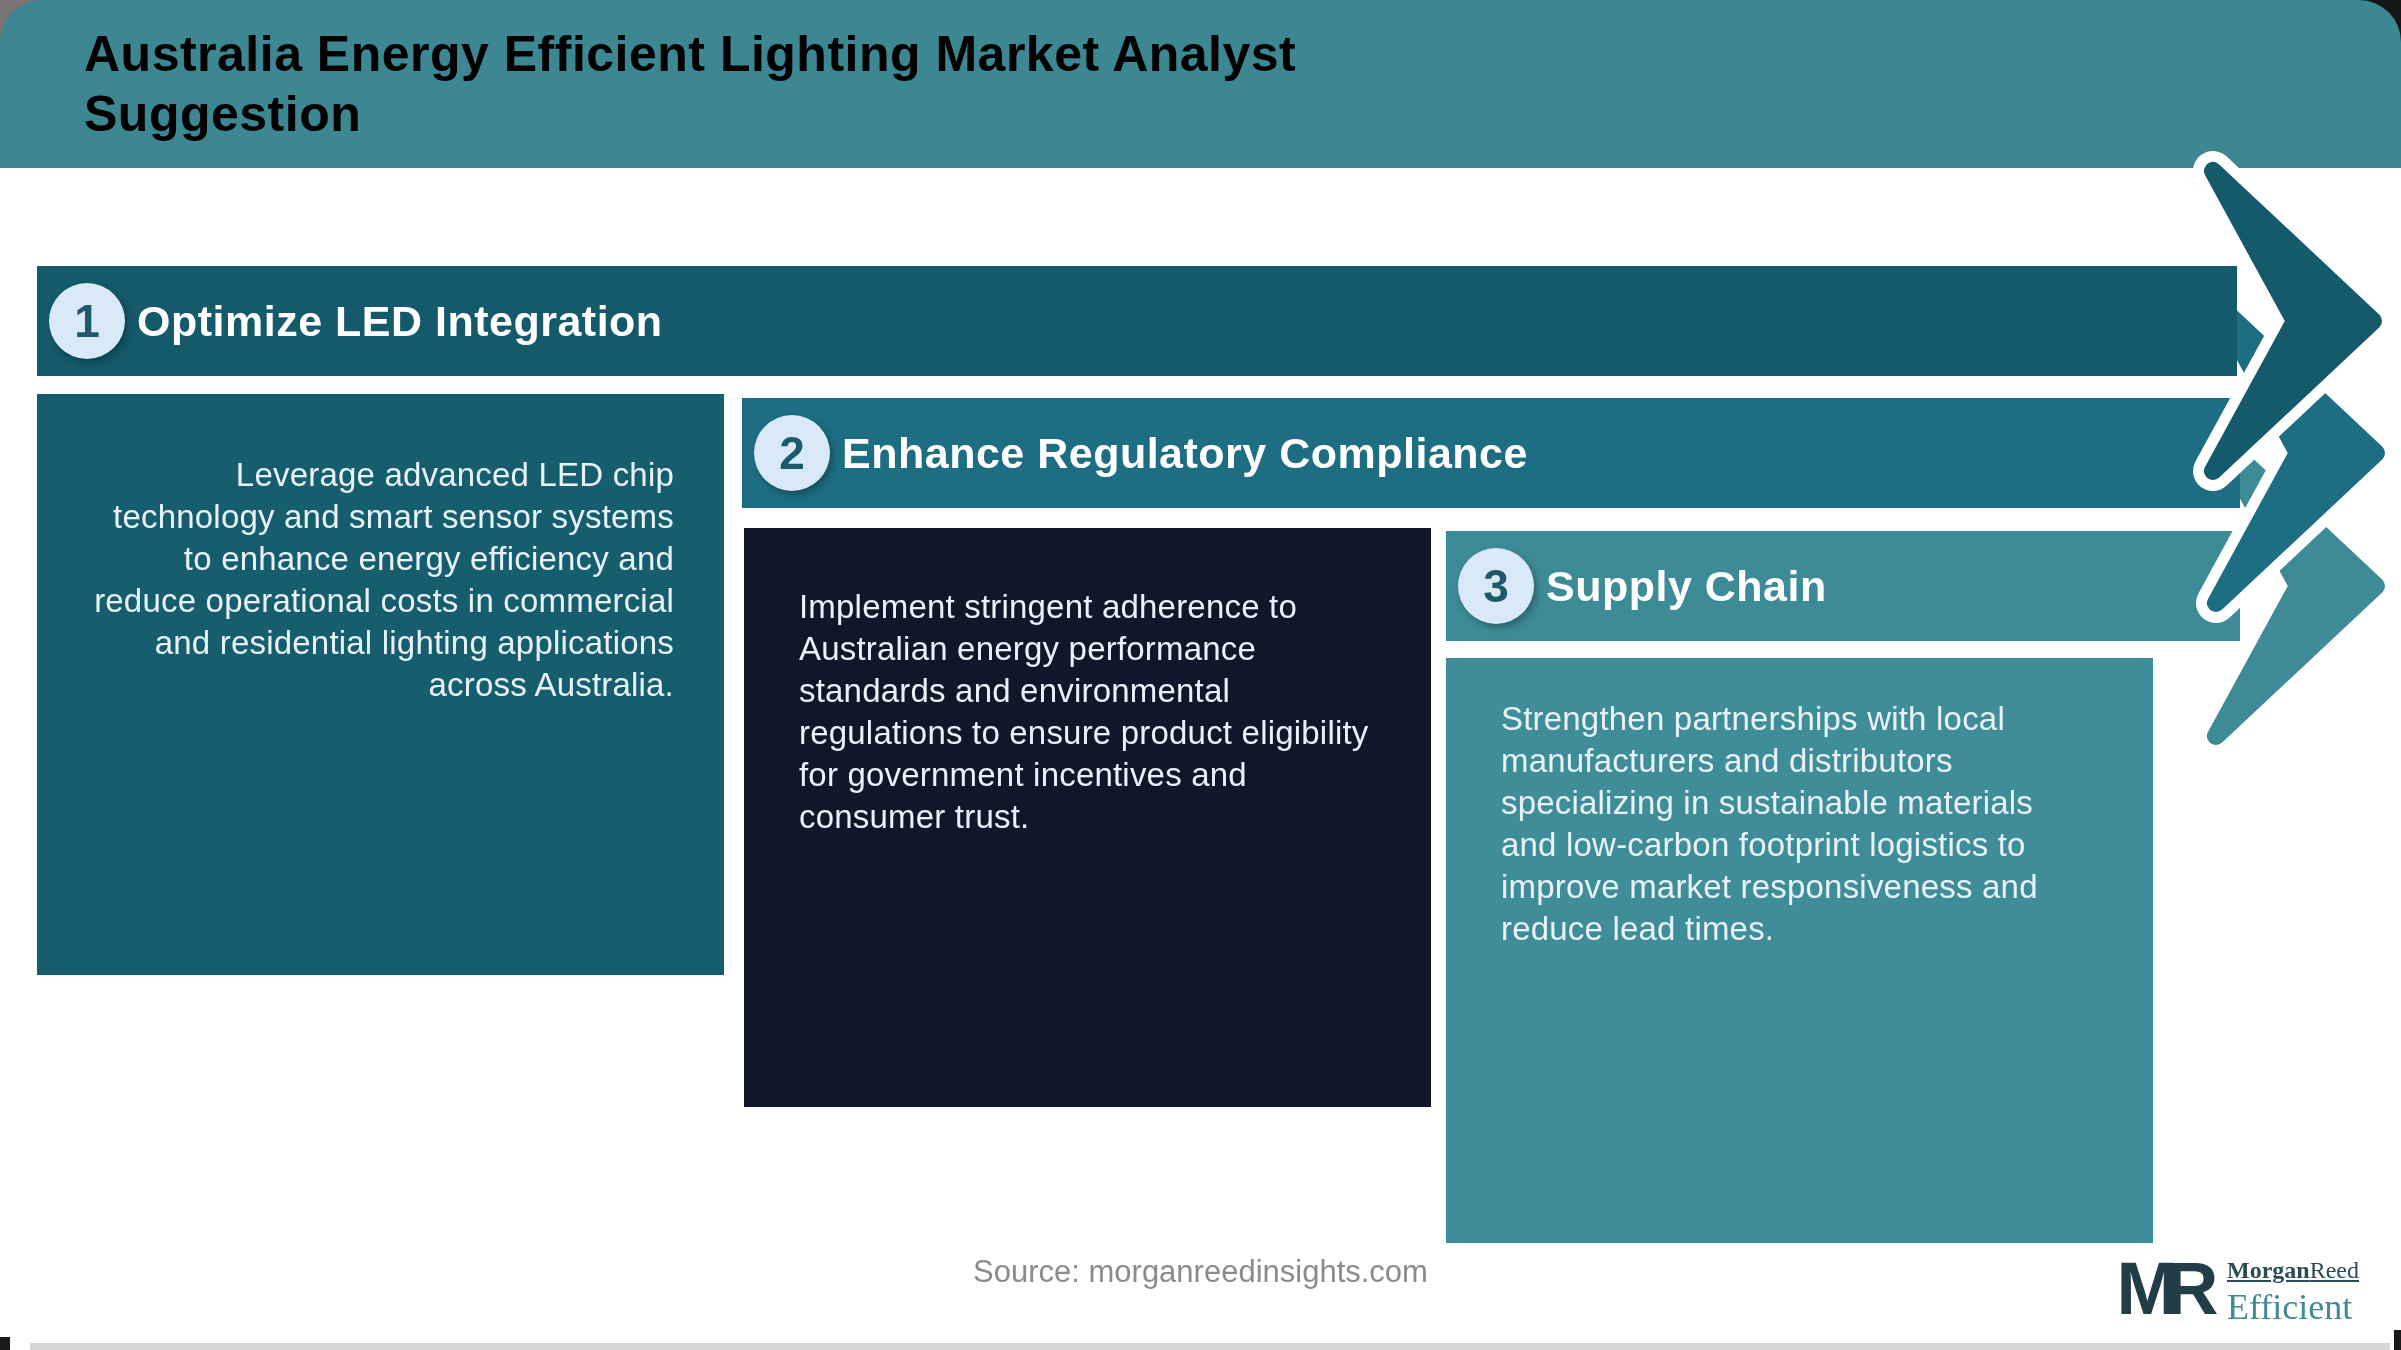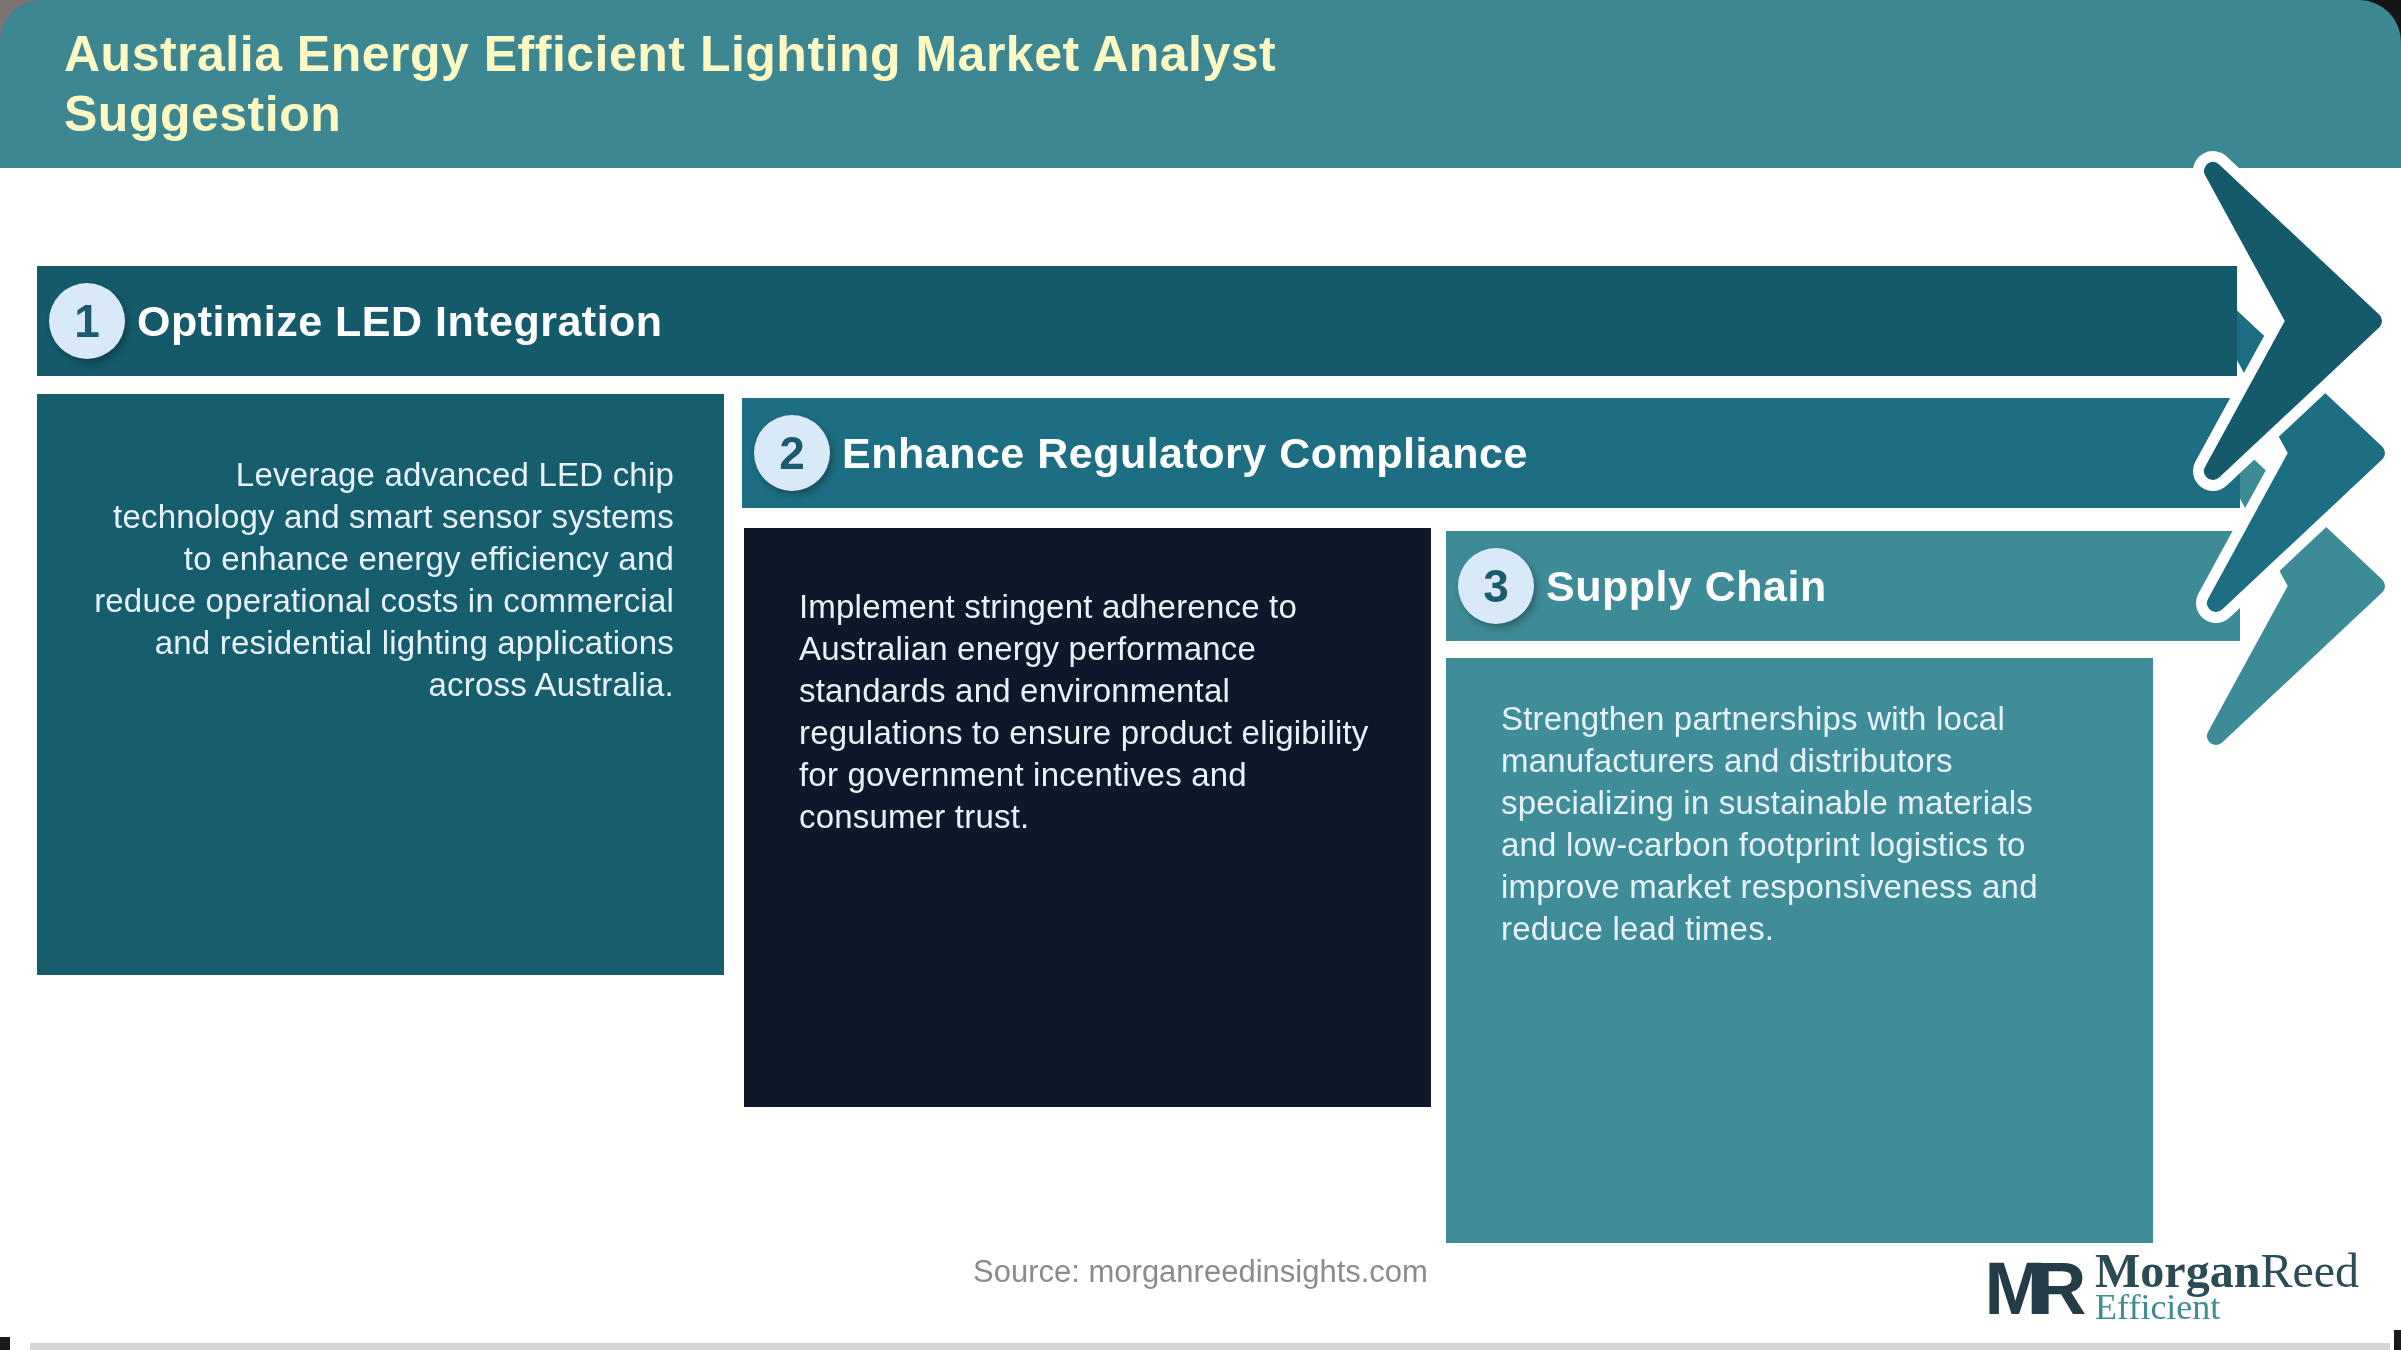--- a/index.html
+++ b/index.html
@@ -7,21 +7,21 @@
           font-family:"Liberation Sans",sans-serif;}
 
   
   .corner{position:absolute;top:0;width:48px;height:48px;z-index:0;}
   .corner-left{left:0;background:#7b7474;}
   .corner-right{right:0;background:#151515;}
 
   
   .header{position:absolute;left:0;top:0;width:2401px;height:168px;background:#3c8791;
           border-radius:42px 42px 0 0;z-index:1;display:flex;align-items:center;}
-  .header h1{margin:0 0 0 64px;max-width:1480px;color:#fef9c3;font-size:50px;font-weight:700;
+  .header h1{margin:0 0 0 84px;max-width:1480px;color:#000000;font-size:50px;font-weight:700;
              line-height:60px;letter-spacing:0.5px;}
 
   
   .banner{position:absolute;height:110px;display:flex;align-items:center;}
   .banner-1{left:37px;top:266px;width:2200px;background:#145a6b;z-index:30;}
   .banner-2{left:742px;top:398px;width:1498px;background:#1d6e82;z-index:20;}
   .banner-3{left:1446px;top:531px;width:794px;background:#3d8b96;z-index:10;}
 
   .badge{width:76px;height:76px;margin-left:12px;border-radius:50%;background:#d9e9f7;
          display:flex;align-items:center;justify-content:center;flex:0 0 auto;
@@ -48,21 +48,21 @@
   .box-2{left:744px;top:528px;width:687px;height:579px;background:#0f172a;padding:58px 55px;box-sizing:border-box;}
   .box-3{left:1446px;top:658px;width:707px;height:585px;background:#3f8d98;padding:40px 55px;box-sizing:border-box;}
 
   
   .source{position:absolute;left:0;top:1254px;width:2401px;text-align:center;color:#8b8b8b;
           font-size:31px;z-index:3;}
   .logo{position:absolute;right:42px;top:1252px;display:flex;align-items:flex-end;z-index:4;}
   .logo-mr{font-size:74px;font-weight:800;color:#223d48;letter-spacing:-0.18em;
            padding-right:22px;line-height:74px;}
   .logo-text{display:flex;flex-direction:column;justify-content:center;font-family:"Liberation Serif",serif;}
-  .logo-name{font-size:48px;line-height:37px;color:#2b4c55;}
+  .logo-name{font-size:24px;line-height:37px;color:#2b4c55;text-decoration:underline;}
   .logo-name .bold{font-weight:700;}
   .logo-tagline{font-size:36px;line-height:37px;color:#3f8b95;}
 
   
   .scroll-track{position:absolute;left:30px;top:1343px;width:2360px;height:7px;background:#d6d6d6;z-index:5;}
   .scroll-nub-left{position:absolute;left:0;top:1337px;width:10px;height:13px;background:#1a1a1a;z-index:5;}
   .scroll-nub-right{position:absolute;left:2394px;top:1330px;width:7px;height:20px;background:#1a1a1a;z-index:5;}
 </style>
 </head>
 <body>

